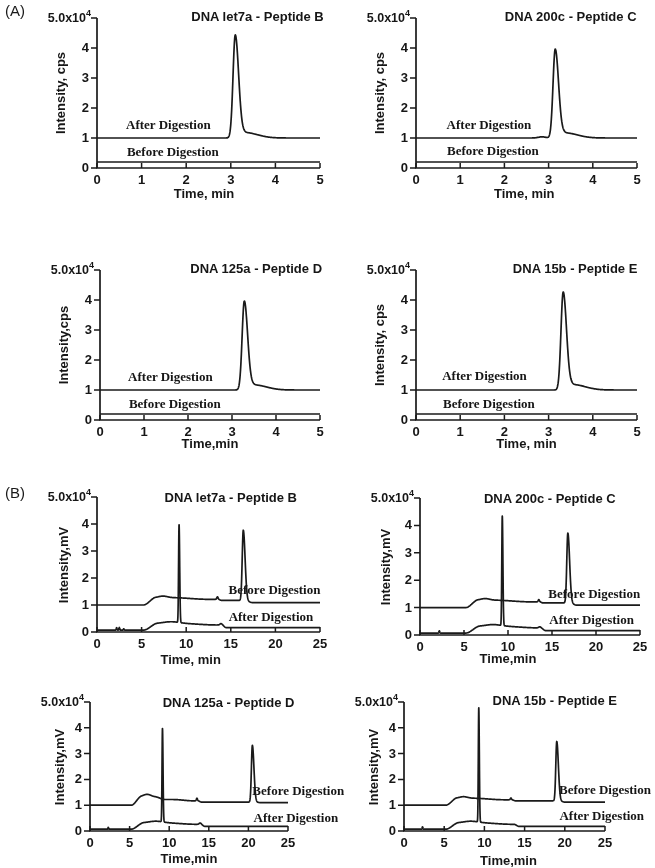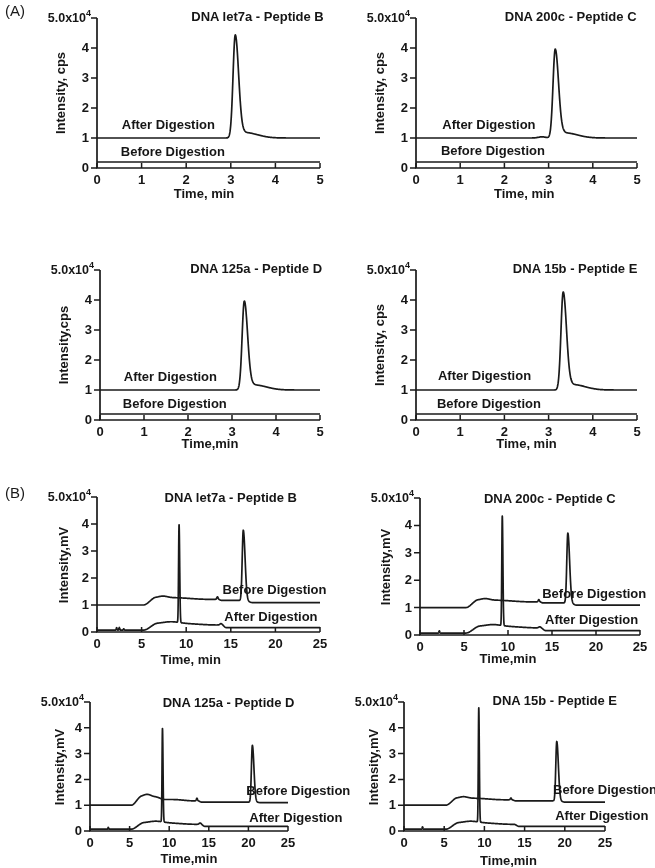--- a/index.html
+++ b/index.html
@@ -5,21 +5,21 @@
   html,body{margin:0;padding:0;background:#fff;}
   .page{position:relative;width:655px;height:868px;background:#fff;overflow:hidden;
         font-family:"Liberation Sans",sans-serif;}
   .panel-label{position:absolute;font:400 15px "Liberation Sans",sans-serif;color:#1a1a1a;}
   .chart{position:absolute;}
   .chart svg{position:absolute;left:0;top:0;}
   .t{position:absolute;font:bold 13px "Liberation Sans",sans-serif;color:#161616;white-space:nowrap;line-height:14px;}
   .ct{transform:translate(-50%,-50%);}
   .yl{transform:translate(-50%,-50%) rotate(-90deg);}
   .xl{transform:translate(-50%,-50%);}
-  .sl{transform:translate(-50%,-50%);}
+  .sl{transform:translate(-50%,-50%);font-family:Liberation Serif, serif;}
   .sc{transform:translate(-100%,-50%);font-size:12.5px;}
   .sc sup{font-size:9px;position:relative;top:-1px;}
   .tkY{transform:translate(-100%,-50%);}
   .tkX{transform:translate(-50%,0);}
 </style>
 </head>
 <body>
 
 <div class="page">
   <div class="panel-label" style="left:5px;top:2px;">(A)</div>

